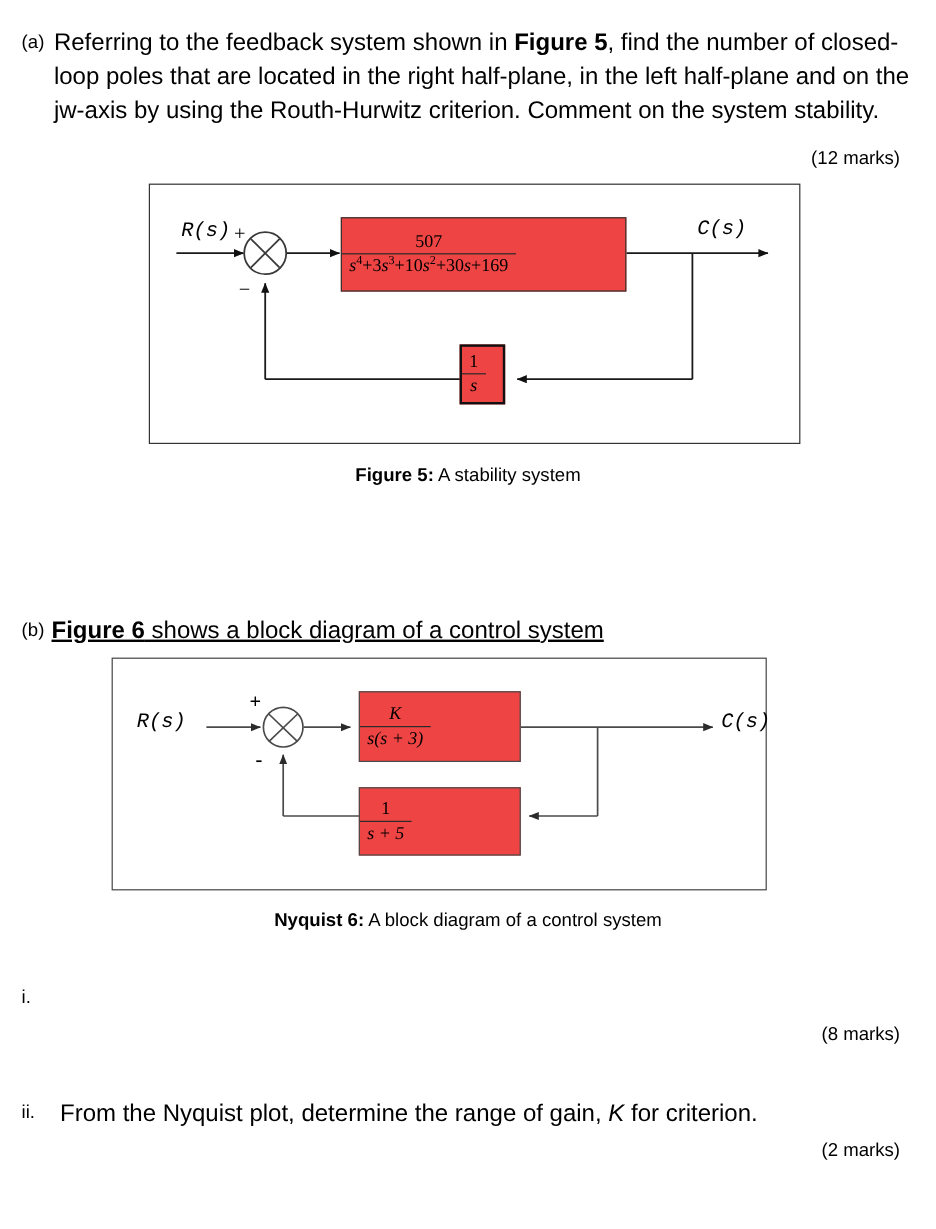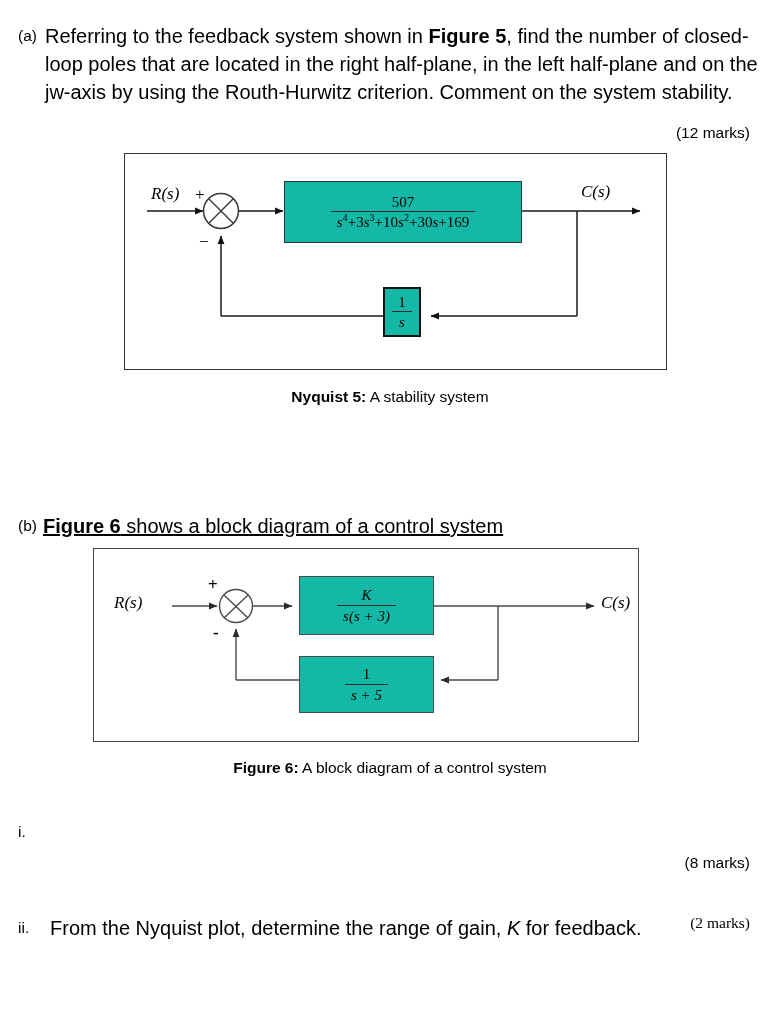--- a/index.html
+++ b/index.html
@@ -59,38 +59,37 @@
     background: #ffffff;
   }
   #figure5-frame { border: 1.6px solid #333333; }
   #figure6-frame { border: 1.6px solid #444444; }
 
   .diagram svg { display: block; }
 
   
   .mlabel {
     position: absolute;
-    font-family: Liberation Serif, serif;
+    font-family: Liberation Mono, monospace;
     font-style: italic;
     white-space: nowrap;
   }
   .sign {
     position: absolute;
     font-family: "Liberation Serif", serif;
     white-space: nowrap;
   }
 
   
   .tf-box {
     position: absolute;
     box-sizing: border-box;
-    background: #14b8a6;
+    background: #ef4444;
     display: flex;
     align-items: center;
-    justify-content: center;
   }
   .tf-thin { border: 1.4px solid #333333; }
   .tf-thick { border: 2.6px solid #111111; }
 
   .frac {
     display: inline-block;
     text-align: center;
     font-family: "Liberation Serif", serif;
     line-height: 1.08;
   }
@@ -168,21 +167,21 @@
 
   <div class="tf-box tf-thick" style="left:258px; top:133px; width:38px; height:50px;">
     <span class="frac" style="font-size:15px;">
       <span class="num">1</span>
       <span class="den ital">s</span>
     </span>
   </div>
 </div>
 
 <div class="fig-caption" style="top:387px;">
-  <b>Nyquist 5:</b><span> A stability system</span>
+  <b>Figure 5:</b><span> A stability system</span>
 </div>
 
 <div class="q-block" id="part-b" style="left:18px; top:512px; width:742px;">
   <span class="q-marker">(b)</span>
   <span class="q-body" style="margin-left:6px;text-decoration:underline;">
     <b>Figure 6</b><span> shows a block diagram of a control system</span>
   </span>
 </div>
 
 <div class="diagram" id="figure6-frame" style="left:93px; top:548px; width:546px; height:194px;">
@@ -228,27 +227,27 @@
 
   <div class="tf-box tf-thin" style="left:205px; top:107px; width:135px; height:57px; border-color:#4a4a4a;">
     <span class="frac" style="font-size:15px;">
       <span class="num">1</span>
       <span class="den ital">s + 5</span>
     </span>
   </div>
 </div>
 
 <div class="fig-caption" style="top:758px;">
-  <b>Figure 6:</b><span> A block diagram of a control system</span>
+  <b>Nyquist 6:</b><span> A block diagram of a control system</span>
 </div>
 
 <div class="q-block" style="left:18px; top:818px; width:742px;">
   <span class="q-marker" style="width:32px;">i.</span>
 </div>
 <div class="marks" style="top:812px;margin-top:40px;">(8 marks)</div>
 
 <div class="q-block" style="left:18px; top:914px; width:742px;">
   <span class="q-marker" style="width:32px;">ii.</span>
   <span class="q-body">
-    <span>From the Nyquist plot, determine the range of gain, </span><i>K</i><span> for feedback.</span>
+    <span>From the Nyquist plot, determine the range of gain, </span><i>K</i><span> for criterion.</span>
   </span>
 </div>
-<div class="marks" style="top:912px;font-family:Liberation Serif, serif;">(2 marks)</div>
+<div class="marks" style="top:948px;">(2 marks)</div>
 
 </body></html>

